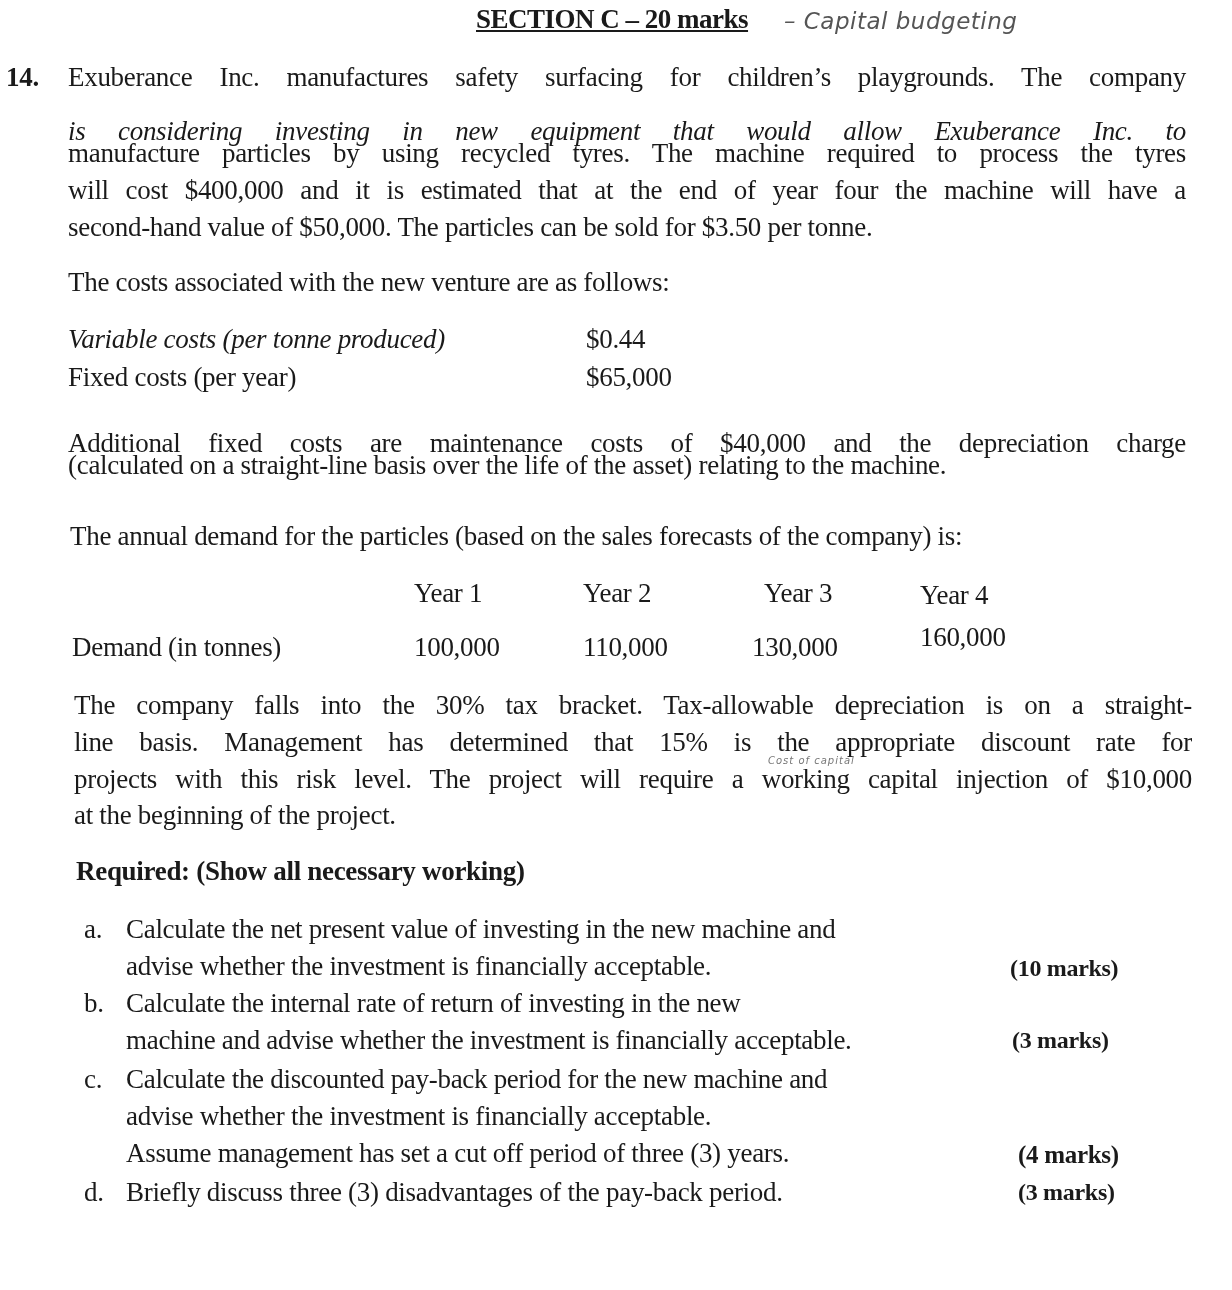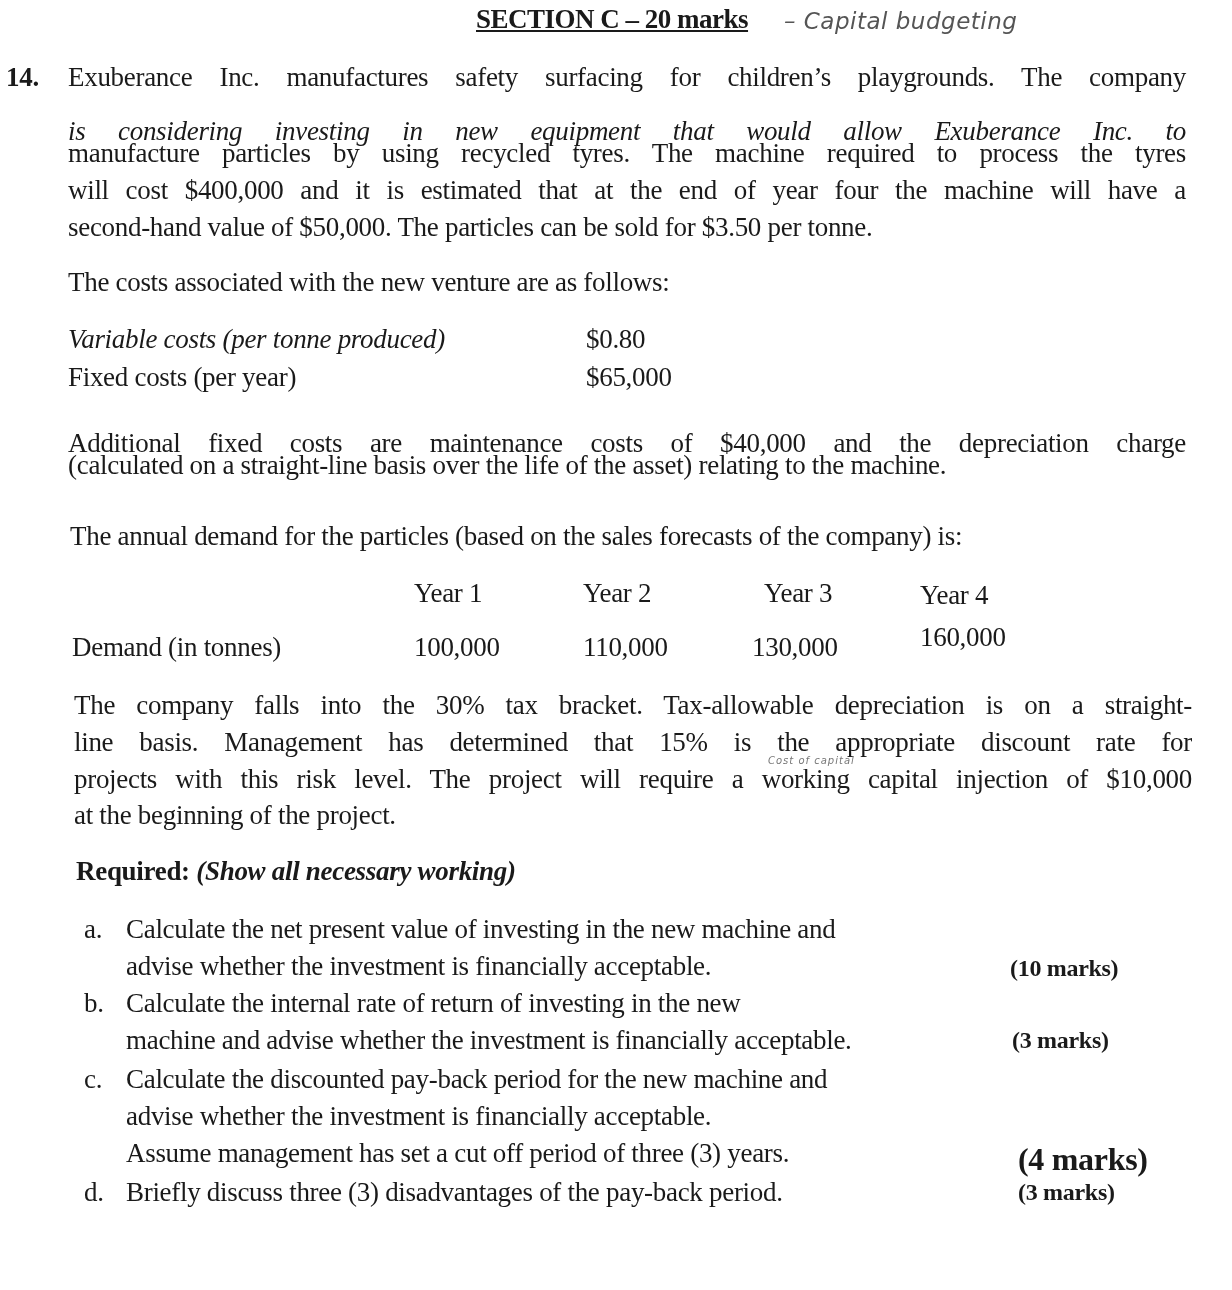--- a/index.html
+++ b/index.html
@@ -14,39 +14,39 @@
     letter-spacing: -0.5px;
   }
   .handwrite {
     font-family: "DejaVu Sans", sans-serif; font-style: italic; color: #555; font-weight: normal;
   }
   .hw-title { left: 784px; top: 8px; font-size: 23px; letter-spacing: 0.5px; }
   .hw-note { left: 768px; top: 755px; font-size: 10px; color: #777; letter-spacing: 1px; }
   .qnum { font-weight: bold; }
   .just { width: 1118px; text-align: justify; text-align-last: justify; }
   .bold { font-weight: bold; }
-  .it { font-style: italic; }
+  .it { }
 </style>
 </head>
 <body>
 
 <div class="abs heading">SECTION C – 20 marks</div>
 <div class="abs handwrite hw-title">– Capital budgeting</div>
 
 <div class="abs t qnum" style="left:6px; top:62px;">14.</div>
 
 <div class="abs t just" style="left:68px; top:62px;">Exuberance Inc. manufactures safety surfacing for children’s playgrounds. The company</div>
 <div class="abs t just" style="left:68px; top:116px;font-style:italic;">is considering investing in new equipment that would allow Exuberance Inc. to</div>
 <div class="abs t just" style="left:68px; top:138px;">manufacture particles by using recycled tyres. The machine required to process the tyres</div>
 <div class="abs t just" style="left:68px; top:175px;">will cost $400,000 and it is estimated that at the end of year four the machine will have a</div>
 <div class="abs t" style="left:68px; top:212px;">second-hand value of $50,000. The particles can be sold for $3.50 per tonne.</div>
 
 <div class="abs t" style="left:68px; top:267px;">The costs associated with the new venture are as follows:</div>
 <div class="abs t" style="left:68px; top:324px;font-style:italic;">Variable costs (per tonne produced)</div>
-<div class="abs t" style="left:586px; top:324px;">$0.80</div>
+<div class="abs t" style="left:586px; top:324px;">$0.44</div>
 <div class="abs t" style="left:68px; top:362px;">Fixed costs (per year)</div>
 <div class="abs t" style="left:586px; top:362px;">$65,000</div>
 
 <div class="abs t just" style="left:68px; top:428px;">Additional fixed costs are maintenance costs of $40,000 and the depreciation charge</div>
 <div class="abs t" style="left:68px; top:450px;">(calculated on a straight-line basis over the life of the asset) relating to the machine.</div>
 
 <div class="abs t" style="left:70px; top:521px;">The annual demand for the particles (based on the sales forecasts of the company) is:</div>
 <div class="abs t" style="left:414px; top:578px;">Year 1</div>
 <div class="abs t" style="left:583px; top:578px;">Year 2</div>
 <div class="abs t" style="left:752px; top:578px;margin-left:12px;">Year 3</div>
@@ -75,17 +75,17 @@
 
 <div class="abs t" style="left:84px; top:988px;">b.</div>
 <div class="abs t" style="left:126px; top:988px;">Calculate the internal rate of return of investing in the new</div>
 <div class="abs t" style="left:126px; top:1025px;">machine and advise whether the investment is financially acceptable.</div>
 <div class="abs t bold" style="left:1012px; top:1027px; font-size:24px;">(3 marks)</div>
 
 <div class="abs t" style="left:84px; top:1064px;">c.</div>
 <div class="abs t" style="left:126px; top:1064px;">Calculate the discounted pay-back period for the new machine and</div>
 <div class="abs t" style="left:126px; top:1101px;">advise whether the investment is financially acceptable.</div>
 <div class="abs t" style="left:126px; top:1138px;">Assume management has set a cut off period of three (3) years.</div>
-<div class="abs t bold" style="left:1018px; top:1141px; font-size:32px;">(4 marks)</div>
+<div class="abs t bold" style="left:1018px; top:1141px; font-size:25px;">(4 marks)</div>
 
 <div class="abs t" style="left:84px; top:1177px;">d.</div>
 <div class="abs t" style="left:126px; top:1177px;">Briefly discuss three (3) disadvantages of the pay-back period.</div>
 <div class="abs t bold" style="left:1018px; top:1179px; font-size:24px;">(3 marks)</div>
 
 </body></html>

